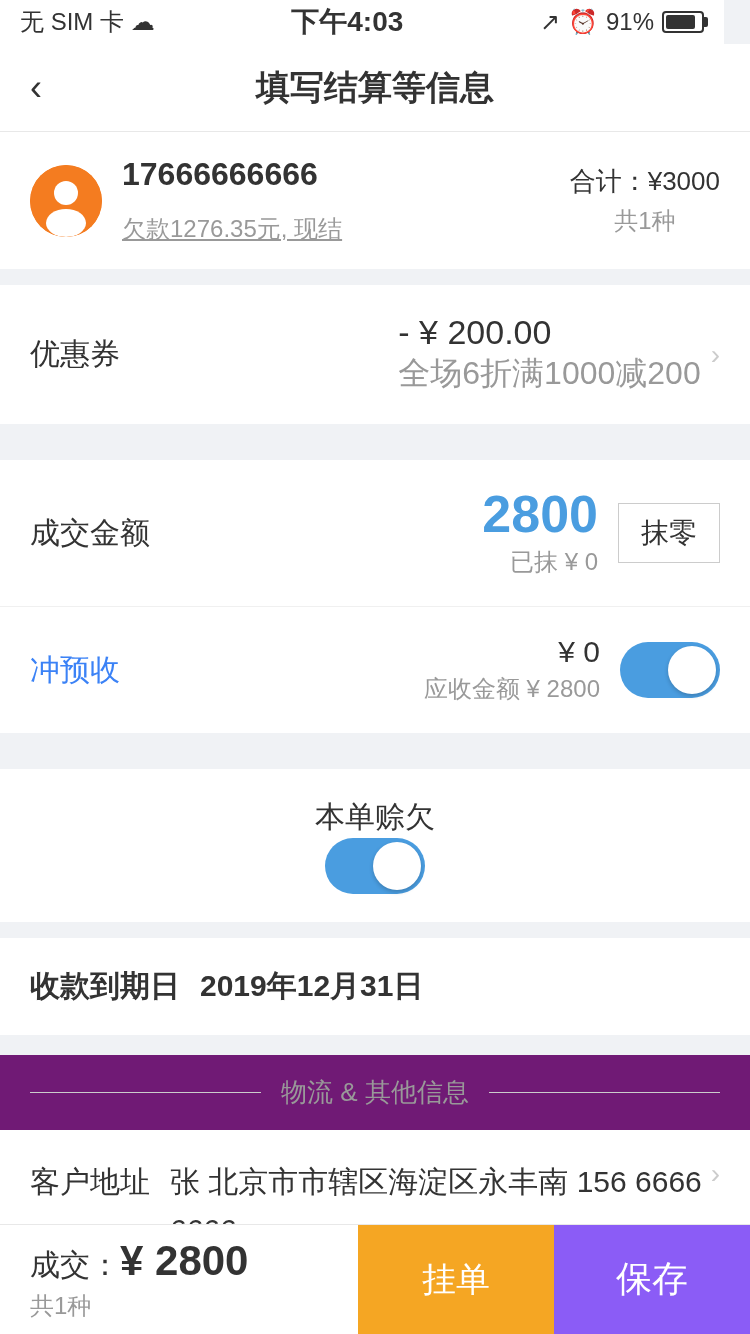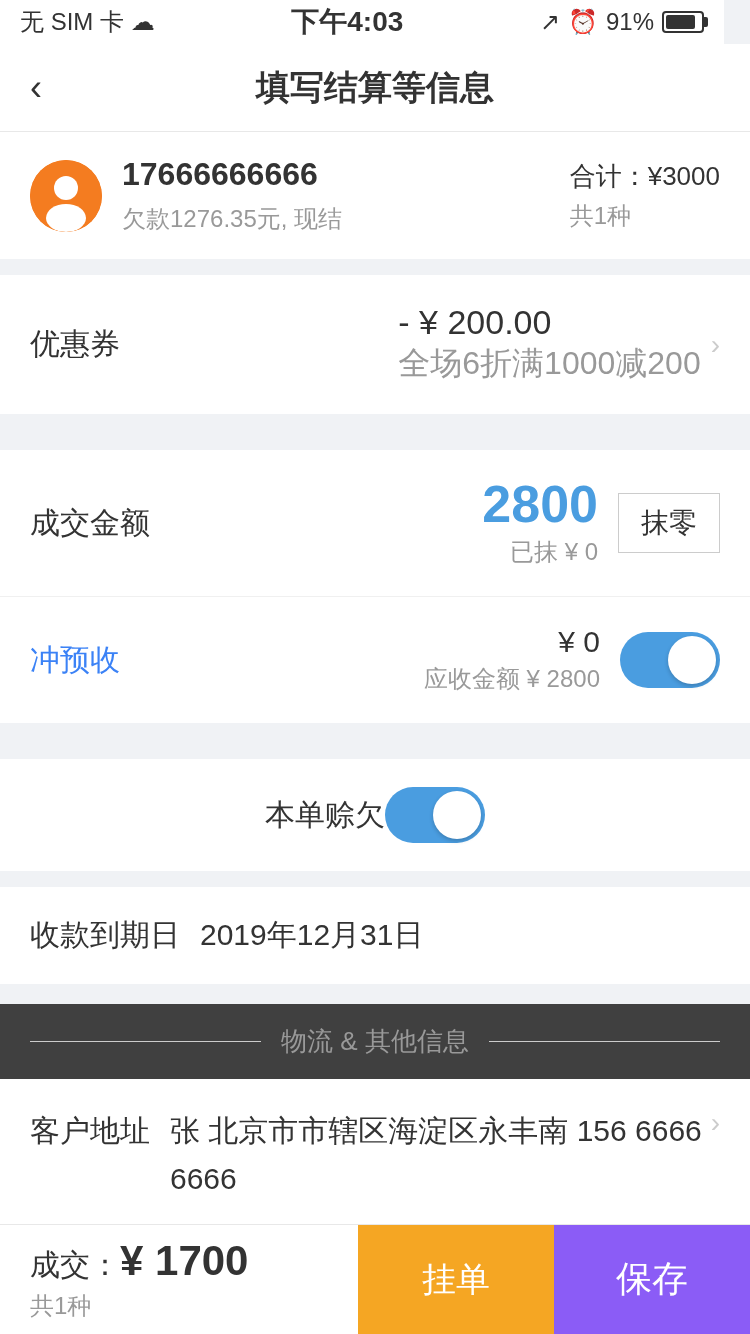--- a/index.html
+++ b/index.html
@@ -127,24 +127,25 @@
       height: 72px;
     }
     .customer-info .phone {
       font-size: 32px;
       font-weight: 600;
       color: #333;
     }
     .customer-info .debt {
       font-size: 24px;
       color: #999;
-      margin-top: 10px;
+      margin-top: 20px;
+      text-decoration: underline;
     }
     .customer-right {
-      text-align: left;
+      text-align: center;
     }
     .customer-right .total-label {
       font-size: 26px;
       color: #333;
     }
     .customer-right .total-count {
       font-size: 24px;
       color: #999;
       margin-top: 6px;
     }
@@ -286,49 +287,51 @@
       background: #fff;
       box-shadow: 0 2px 4px rgba(0,0,0,0.2);
     }
 
     
     .debt-row {
       background: #fff;
       padding: 28px 30px;
       display: flex;
       align-items: center;
-      justify-content: center;
+      justify-content: space-between;
       margin-top: 16px;
       margin-bottom: 16px;
+      flex-direction: column;
     }
     .debt-label {
       font-size: 30px;
       color: #333;
     }
 
     
     .due-date-row {
       background: #fff;
       padding: 28px 30px;
       display: flex;
       align-items: center;
       gap: 20px;
+      font-weight: bold;
     }
     .due-date-label {
       font-size: 30px;
       color: #333;
     }
     .due-date-value {
       font-size: 30px;
       color: #333;
     }
 
     
     .logistics-divider {
-      background: #404040;
+      background: #701a75;
       padding: 20px 30px;
       display: flex;
       align-items: center;
       justify-content: center;
       gap: 20px;
       margin-top: 0;
     }
     .logistics-line {
       flex: 1;
       height: 1px;
@@ -530,19 +533,19 @@
     <div class="chevron-right">›</div>
   </div>
 
   <div class="gray-bg"></div>
 
 </div>
 
 <div class="bottom-bar">
   <div class="bottom-info">
     <div class="bottom-deal">
-      <span>成交：</span><span class="amount">¥ 1700</span>
+      <span>成交：</span><span class="amount">¥ 2800</span>
     </div>
     <div class="bottom-count">共1种</div>
   </div>
   <div class="bottom-btn-hang">挂单</div>
   <div class="bottom-btn-save">保存</div>
 </div>
 
 </body></html>

